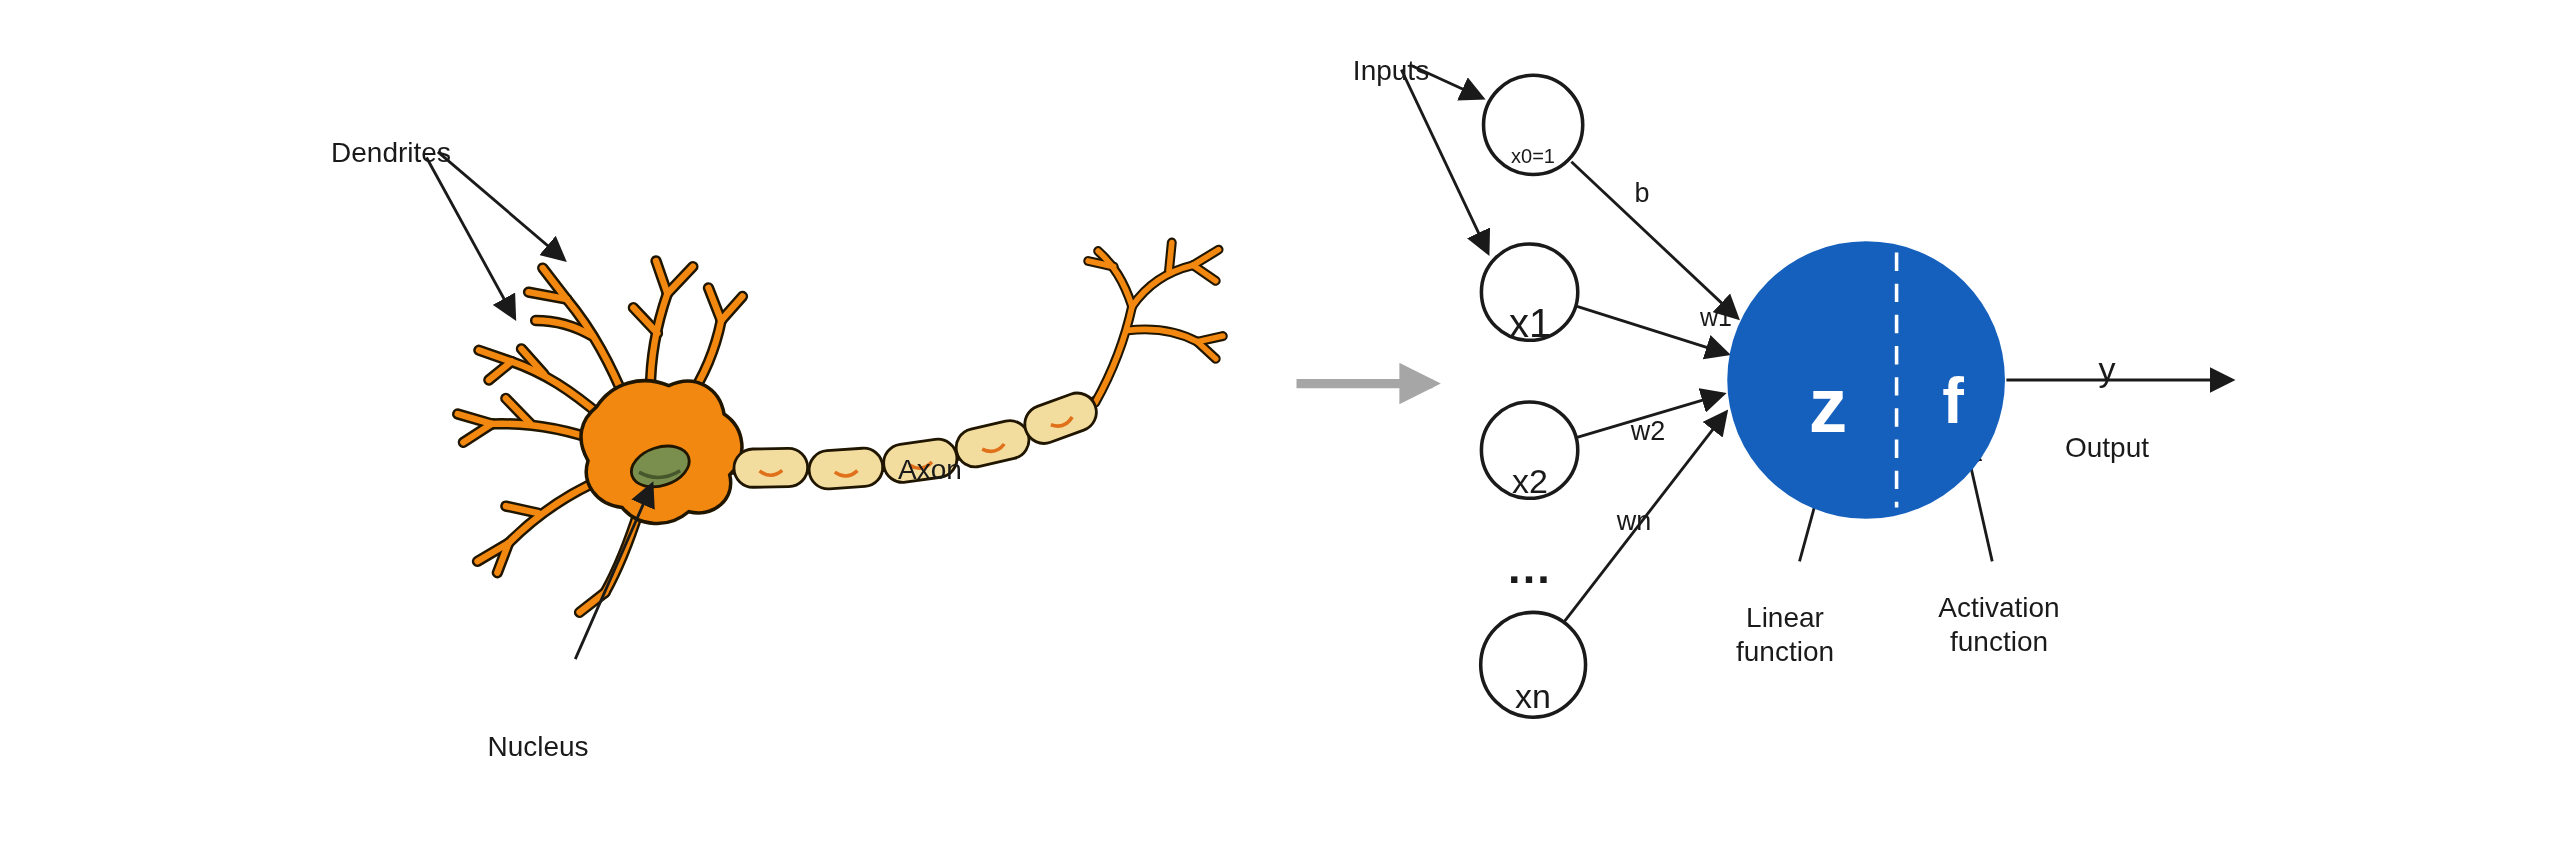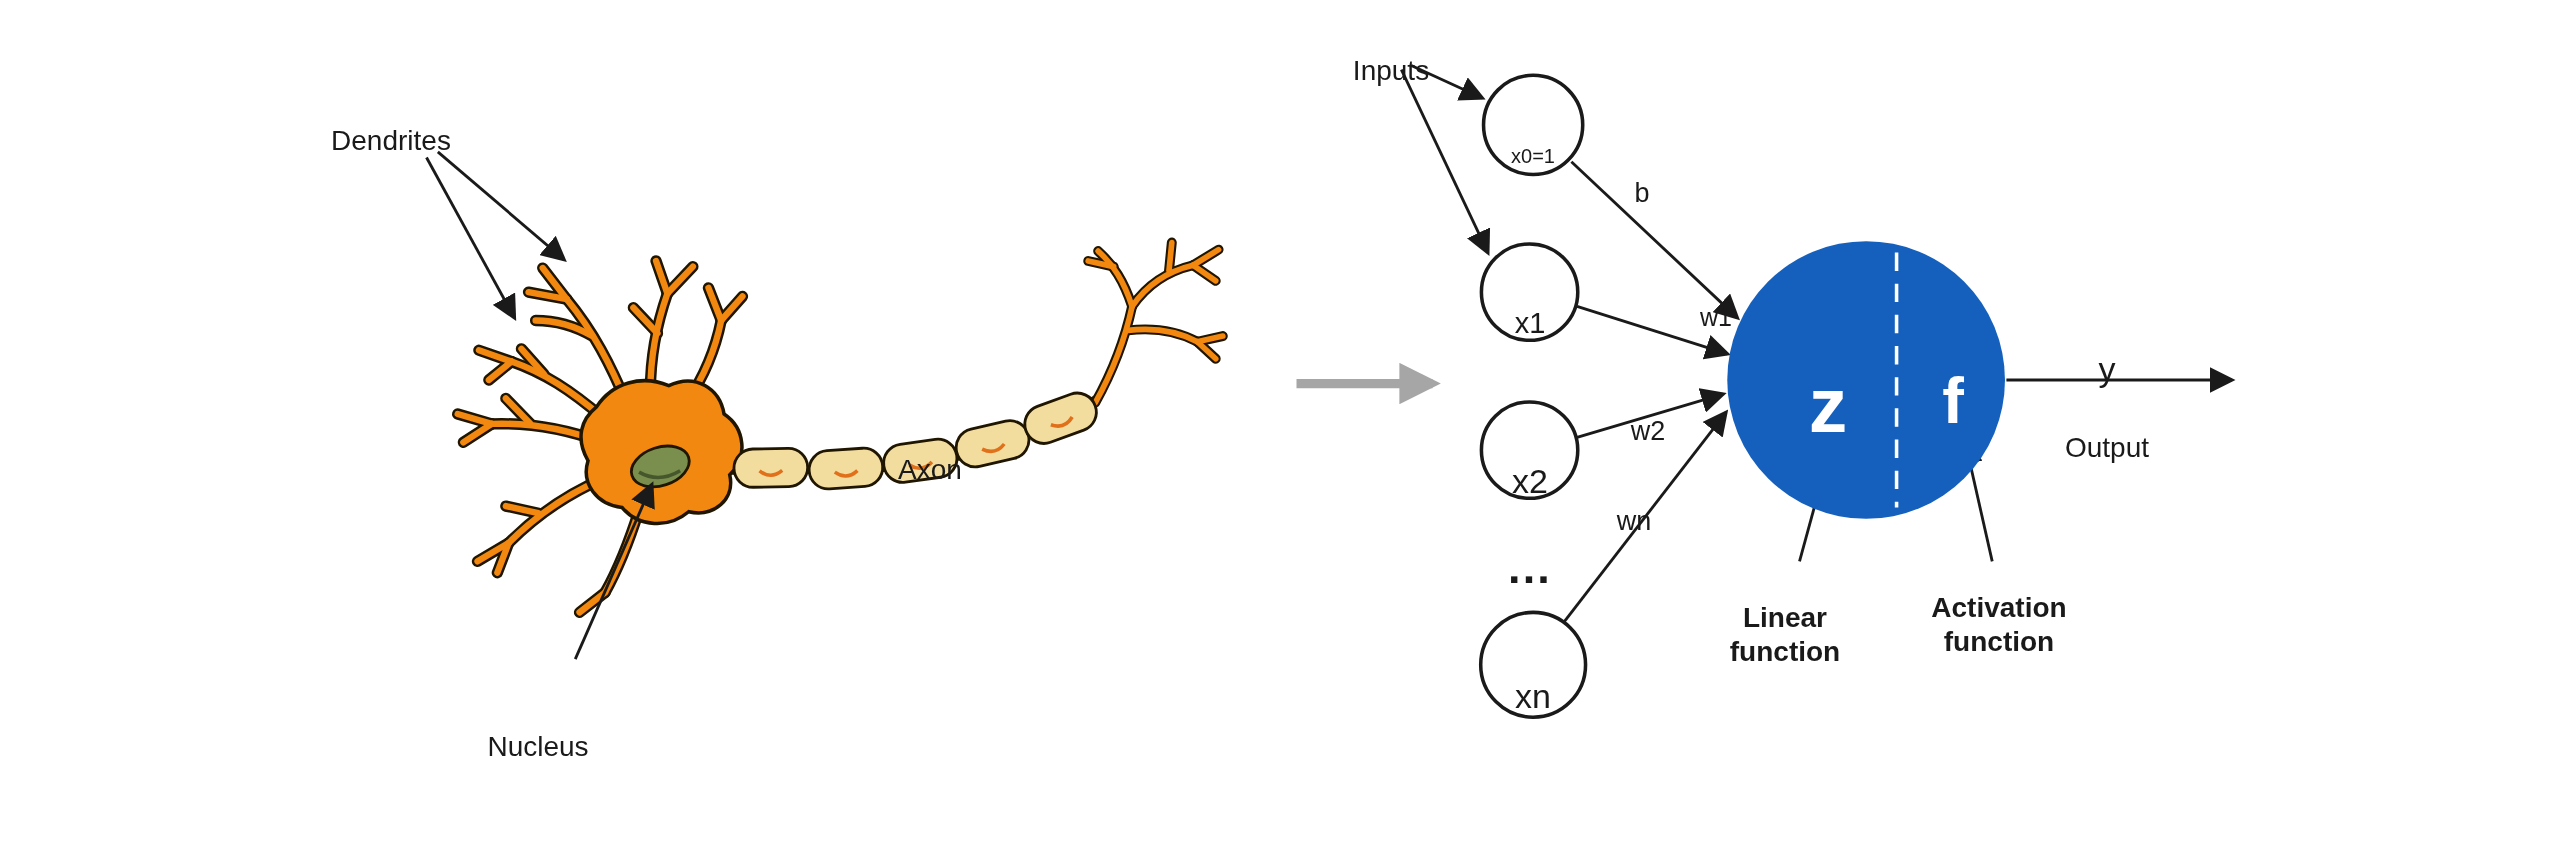--- a/index.html
+++ b/index.html
@@ -15,21 +15,21 @@
   .art { position: absolute; left: 0; top: 0; width: 2576px; height: 862px; }
   .lbl {
     position: absolute;
     transform: translate(-50%, -50%);
     white-space: nowrap;
     text-align: center;
     line-height: 1.2;
     color: var(--ink, #1a1a1a);
     margin-top: 31px;
   }
-  .lbl.wrap { white-space: normal; font-weight: bold; }
+  .lbl.wrap { white-space: normal; }
   .lbl.white { color: #ffffff; }
   .lbl.bold { font-weight: bold; }
 </style>
 </head>
 <body>
 
 <div class="canvas">
 
   <svg class="art" viewBox="0 0 3636 1216">
     <defs>
@@ -167,28 +167,28 @@
         <circle cx="2159" cy="412" r="68"></circle>
         <circle cx="2159" cy="635" r="68"></circle>
         <circle cx="2164" cy="938" r="74"></circle>
       </g>
 
       <circle cx="2634" cy="536" r="196" fill="#1560BD" style="fill:var(--node-blue,#1560BD)"></circle>
       <path d="M2677 356 L2677 716" stroke="#ffffff" stroke-width="5" stroke-dasharray="26 18" fill="none"></path>
     </g>
   </svg>
 
-  <div class="lbl" style="left:391px; top:110px; font-size:28px">Dendrites</div>
+  <div class="lbl" style="left:391px; top:122px; font-size:28px">Dendrites</div>
   <div class="lbl" style="left:930px; top:439px; font-size:28px">Axon</div>
   <div class="lbl" style="left:538px; top:716px; font-size:28px">Nucleus</div>
 
   <div class="lbl" style="left:1391px; top:40px; font-size:28px">Inputs</div>
 
   <div class="lbl" style="left:1533px; top:125px; font-size:20px">x0=1</div>
-  <div class="lbl" style="left:1530px; top:292px; font-size:29px">x1</div>
+  <div class="lbl" style="left:1530px; top:292px; font-size:40px">x1</div>
   <div class="lbl" style="left:1530px; top:450px; font-size:34px">x2</div>
   <div class="lbl bold" style="left:1530px; top:537px; font-size:45px; letter-spacing:2.1px">...</div>
   <div class="lbl" style="left:1533px; top:665px; font-size:34px">xn</div>
 
   <div class="lbl" style="left:1642px; top:162px; font-size:27px">b</div>
   <div class="lbl" style="left:1716px; top:286px; font-size:25px">w1</div>
   <div class="lbl" style="left:1648px; top:400px; font-size:27px">w2</div>
   <div class="lbl" style="left:1634px; top:490px; font-size:27px">wn</div>
 
   <div class="lbl white bold" style="left:1828px; top:374px; font-size:77px">z</div>

